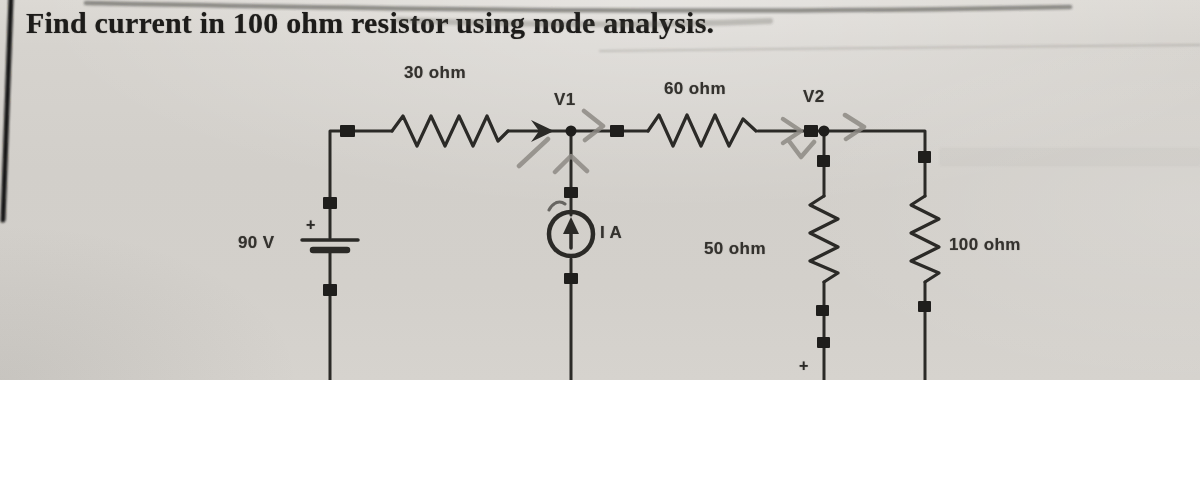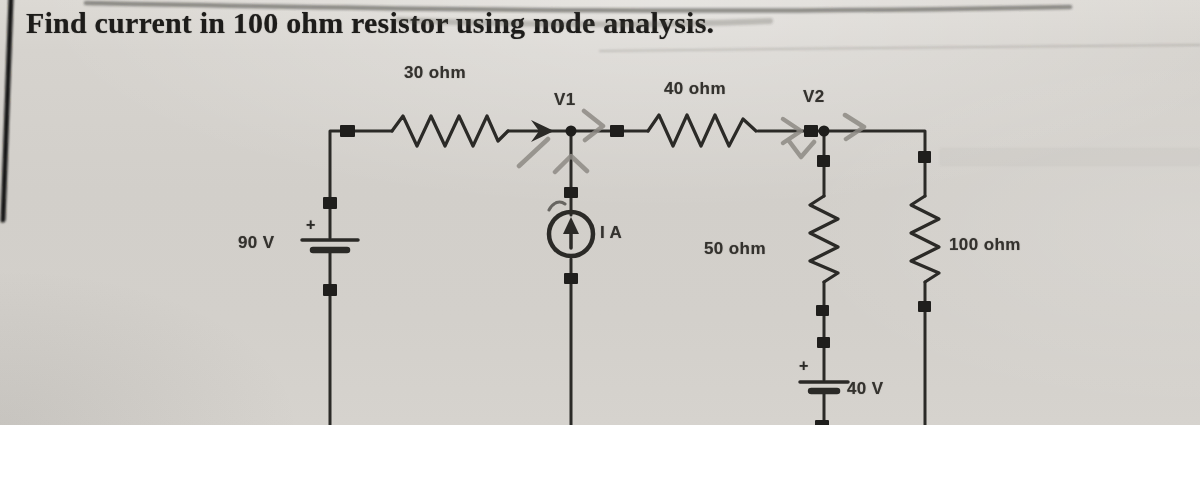--- a/index.html
+++ b/index.html
@@ -1,18 +1,18 @@
 <!DOCTYPE html>
 <html><head>
 <meta charset="utf-8">
 <style>
   html,body{margin:0;padding:0;}
   .page{
     position:relative;
-    width:1200px;height:425px;
+    width:1200px;height:380px;
     overflow:hidden;
     font-family:"Liberation Sans",sans-serif;
     background:
       radial-gradient(ellipse 900px 300px at 55% 0%, rgba(255,255,255,.30), rgba(255,255,255,0) 70%),
       radial-gradient(ellipse 500px 260px at 0% 100%, rgba(70,68,64,.10), rgba(70,68,64,0) 60%),
       radial-gradient(ellipse 700px 300px at 100% 55%, rgba(255,255,255,.12), rgba(255,255,255,0) 60%),
       linear-gradient(180deg,#dcd9d4 0%,#d6d3ce 12%,#d2cfca 45%,#d3d0cb 75%,#d6d3ce 100%);
   }
   .title{
     position:absolute;left:26px;top:5px;
@@ -130,21 +130,21 @@
       <path d="M519,166 L548,139"></path>
       <path d="M549,210 C553,202 560,200 565,204" stroke="#55534f" stroke-width="3"></path>
       <path d="M783,119 L801,131 L783,143"></path>
       <path d="M845,115 L864,127 L846,139"></path>
       <path d="M789,141 L801,157 L814,142"></path>
     </g>
   </svg>
 
   <div class="lbl" style="left:404px;top:63px">30 ohm</div>
   <div class="lbl" style="left:554px;top:90px">V1</div>
-  <div class="lbl" style="left:664px;top:79px">40 ohm</div>
+  <div class="lbl" style="left:664px;top:79px">60 ohm</div>
   <div class="lbl" style="left:803px;top:87px">V2</div>
   <div class="lbl" style="left:238px;top:233px">90 V</div>
   <div class="lbl" style="left:600px;top:223px">I A</div>
   <div class="lbl" style="left:704px;top:239px">50 ohm</div>
   <div class="lbl" style="left:949px;top:235px">100 ohm</div>
   <div class="lbl" style="left:847px;top:379px">40 V</div>
 
   <div class="plus" style="left:306px;top:216px">+</div>
   <div class="plus" style="left:799px;top:357px">+</div>
 

